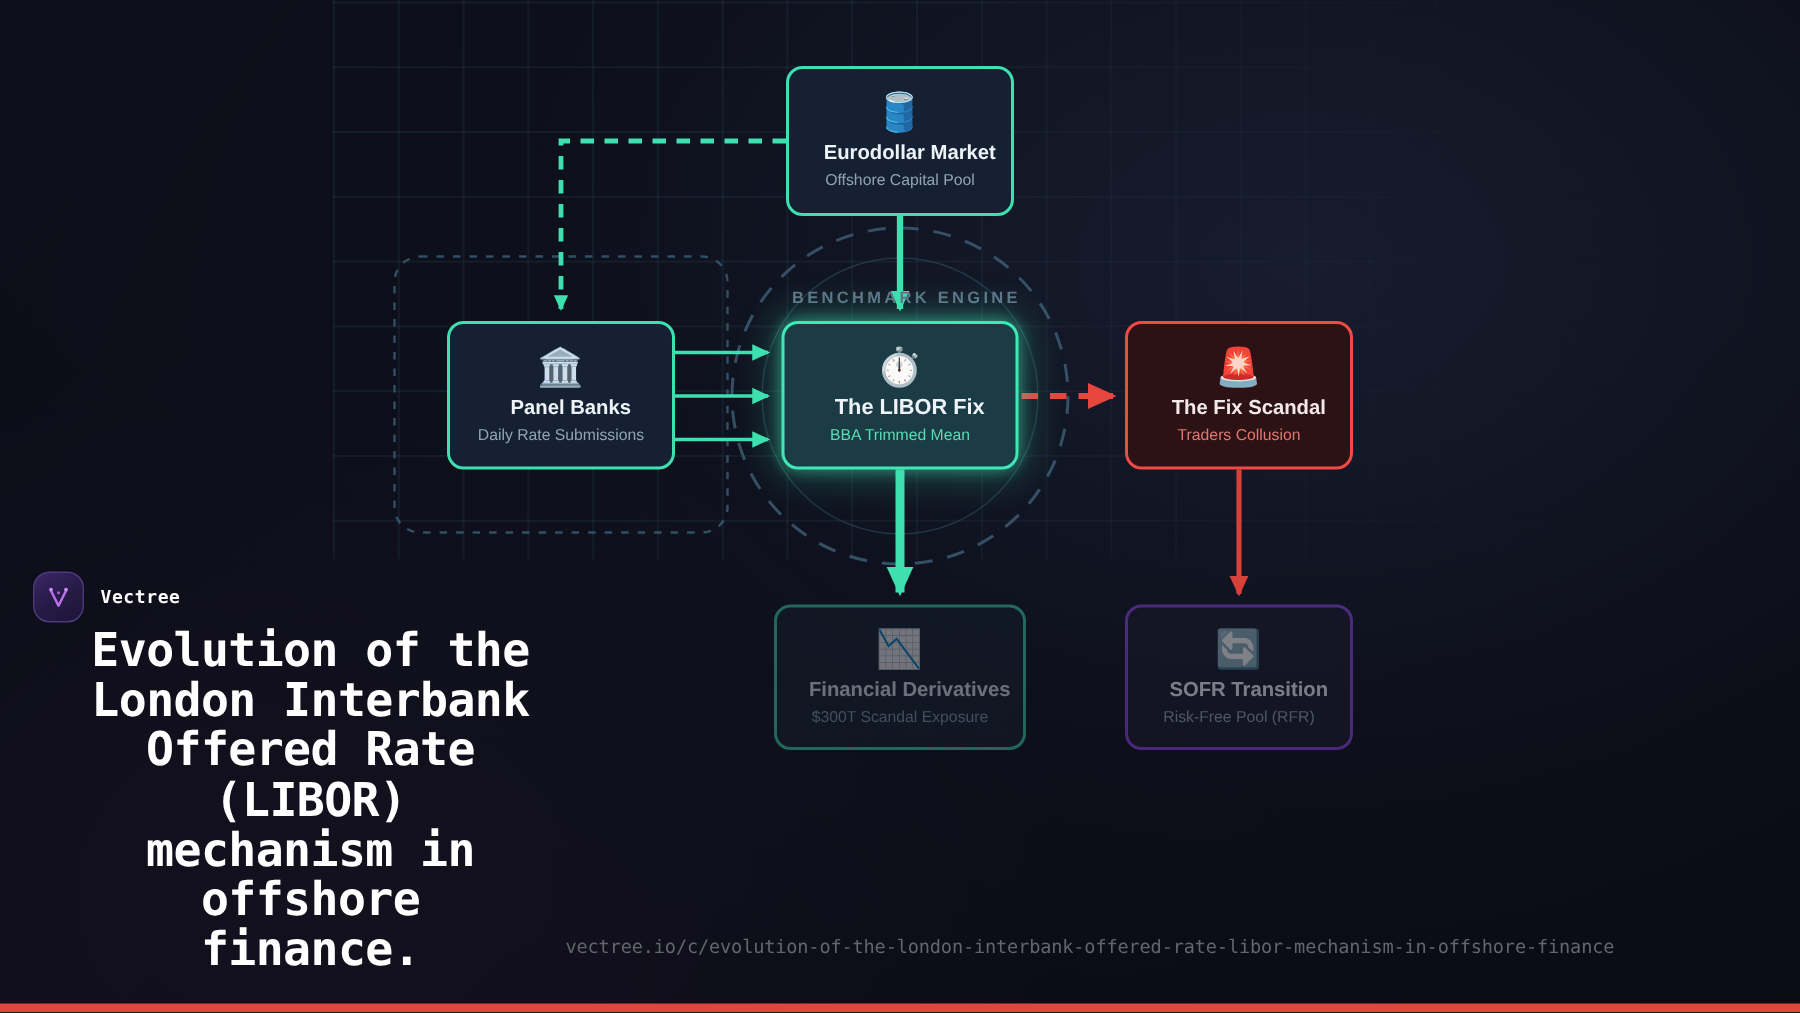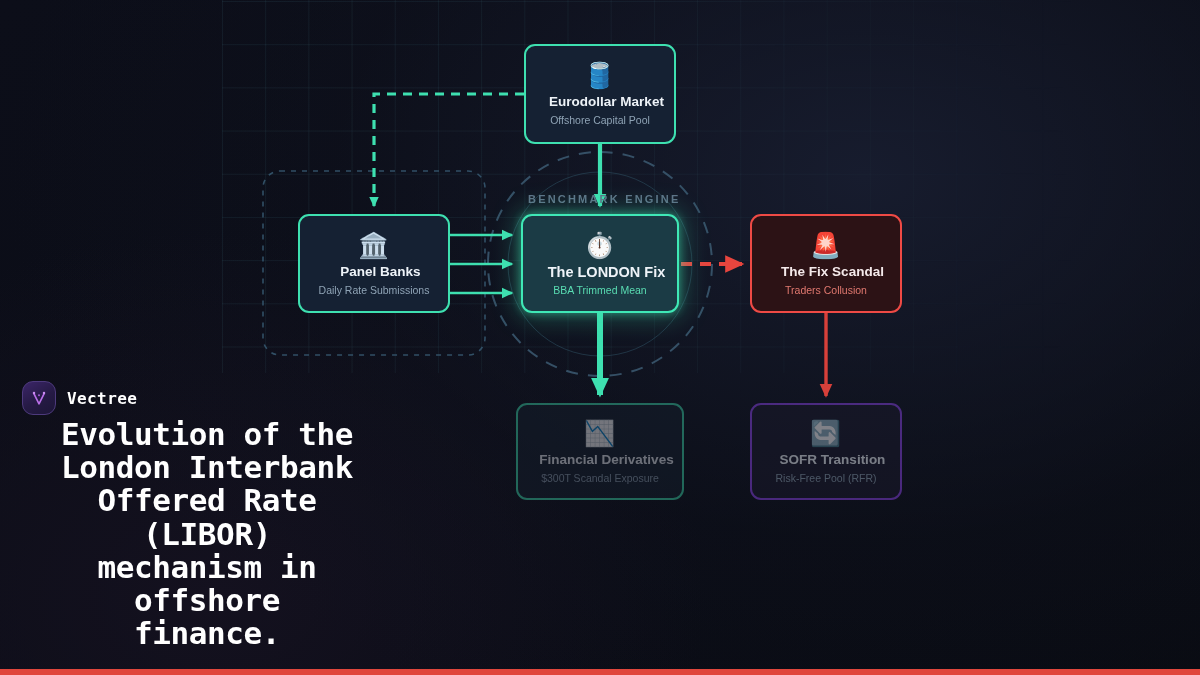--- a/index.html
+++ b/index.html
@@ -131,21 +131,21 @@
   }
   #brand-logo {
     width: 34px; height: 34px;
     border-radius: 11px;
     background: linear-gradient(150deg, #3b2568 0%, #251a44 55%, #1d1638 100%);
     border: 1px solid #4d3a7d;
     display: flex; align-items: center; justify-content: center;
   }
   #brand-name {
     font-family: "DejaVu Sans Mono", monospace;
-    font-size: 16px; font-weight: 700;
+    font-size: 12px; font-weight: 700;
     color: #ffffff; letter-spacing: 0.4px;
   }
   #page-title {
     position: absolute;
     left: 21px; top: 418px; width: 372px;
     font-family: "DejaVu Sans Mono", monospace;
     font-weight: 700;
     font-size: 31px;
     line-height: 33.2px;
     letter-spacing: -0.4px;
@@ -217,21 +217,21 @@
   </div>
 
   <div class="node" id="node-panelbanks">
     <span class="ico">🏛️</span>
     <span class="ttl">Panel Banks</span>
     <span class="sub">Daily Rate Submissions</span>
   </div>
 
   <div class="node" id="node-liborfix">
     <span class="ico">⏱️</span>
-    <span class="ttl">The LONDON Fix</span>
+    <span class="ttl">The LIBOR Fix</span>
     <span class="sub">BBA Trimmed Mean</span>
   </div>
 
   <div class="node" id="node-scandal">
     <span class="ico">🚨</span>
     <span class="ttl">The Fix Scandal</span>
     <span class="sub">Traders Collusion</span>
   </div>
 
   <div class="node" id="node-derivatives">
@@ -258,15 +258,16 @@
     <div id="brand-name">Vectree</div>
   </div>
 
   <div id="page-title">Evolution of the
 London Interbank
 Offered Rate
 (LIBOR)
 mechanism in
 offshore
 finance.</div>
+  <div id="page-url">vectree.io/c/evolution-of-the-london-interbank-offered-rate-libor-mechanism-in-offshore-finance</div>
 
   <div id="bottom-bar"></div>
 </div>
 
 </body></html>

